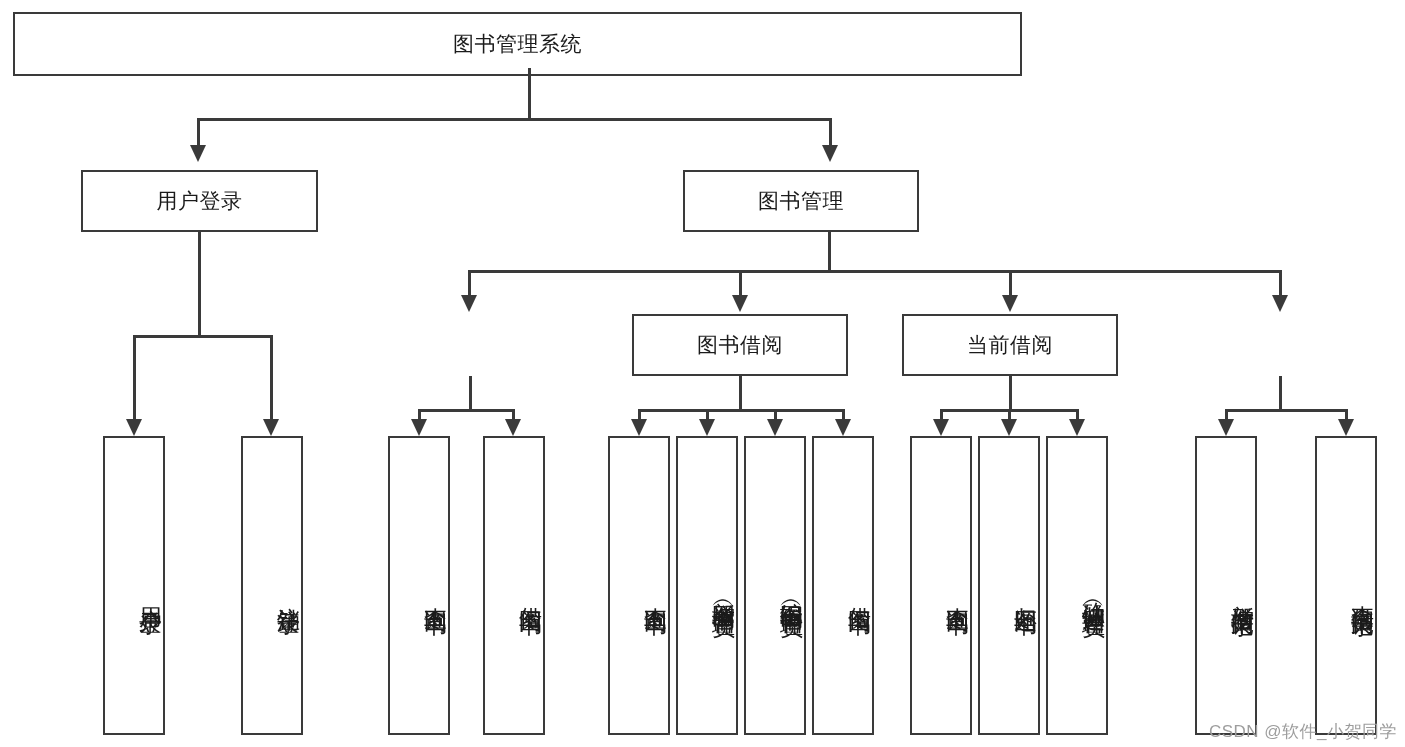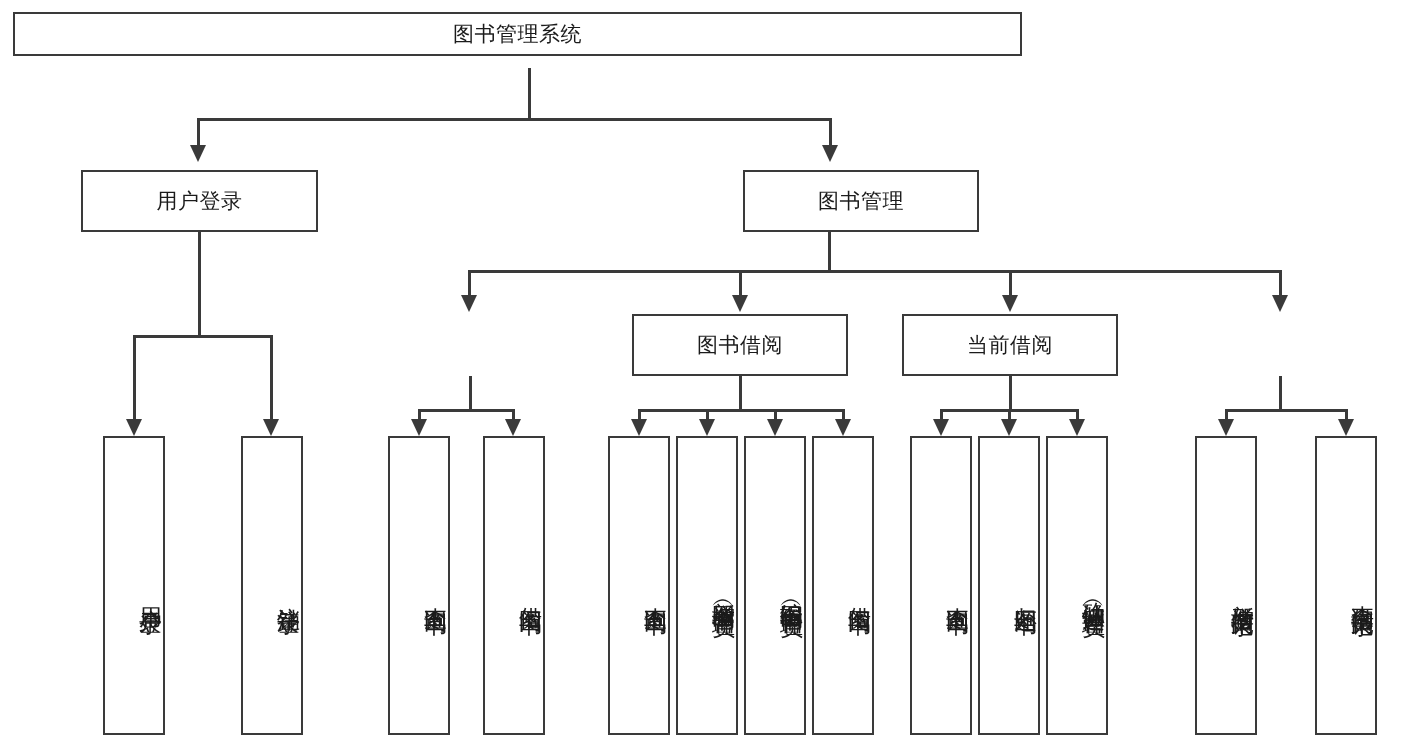--- a/index.html
+++ b/index.html
@@ -64,37 +64,37 @@
     color: #9d9d9d;
     white-space: nowrap;
     letter-spacing: 0.5px;
   }
 </style>
 </head>
 <body>
 
 <div id="canvas">
 
-  <div class="node horiz" style="left:13px; top:12px; width:1009px; height:44px;">
+  <div class="node horiz" style="left:13px; top:12px; width:1009px; height:64px;">
     <span>图书管理系统</span>
   </div>
 
   <div class="conn v" style="left:528px; top:68px; height:50px;"></div>
 
   <div class="conn h" style="left:197px; top:118px; width:634px;"></div>
 
   <div class="conn v" style="left:197px; top:118px; height:27px;"></div>
   <div class="arrow" style="left:190px; top:145px;"></div>
   <div class="conn v" style="left:829px; top:118px; height:27px;"></div>
   <div class="arrow" style="left:822px; top:145px;"></div>
 
   <div class="node horiz" style="left:81px; top:170px; width:237px; height:62px;">
     <span>用户登录</span>
   </div>
-  <div class="node horiz" style="left:743px; top:170px; width:236px; height:62px;">
+  <div class="node horiz" style="left:683px; top:170px; width:236px; height:62px;">
     <span>图书管理</span>
   </div>
 
   <div class="conn v" style="left:198px; top:232px; height:103px;"></div>
   <div class="conn h" style="left:133px; top:335px; width:139px;"></div>
   <div class="conn v" style="left:133px; top:335px; height:84px;"></div>
   <div class="arrow" style="left:126px; top:419px;"></div>
   <div class="conn v" style="left:270px; top:335px; height:84px;"></div>
   <div class="arrow" style="left:263px; top:419px;"></div>
 
@@ -188,14 +188,15 @@
   <div class="conn v" style="left:1345px; top:409px; height:10px;"></div>
   <div class="arrow" style="left:1338px; top:419px;"></div>
 
   <div class="node vert" style="left:1195px; top:436px; width:62px; height:299px;">
     <span>新增借阅记录</span>
   </div>
   <div class="node vert" style="left:1315px; top:436px; width:62px; height:299px;">
     <span>查询借阅记录</span>
   </div>
 
+  <div id="watermark">CSDN @软件_小贺同学</div>
 
 </div>
 
 </body></html>

